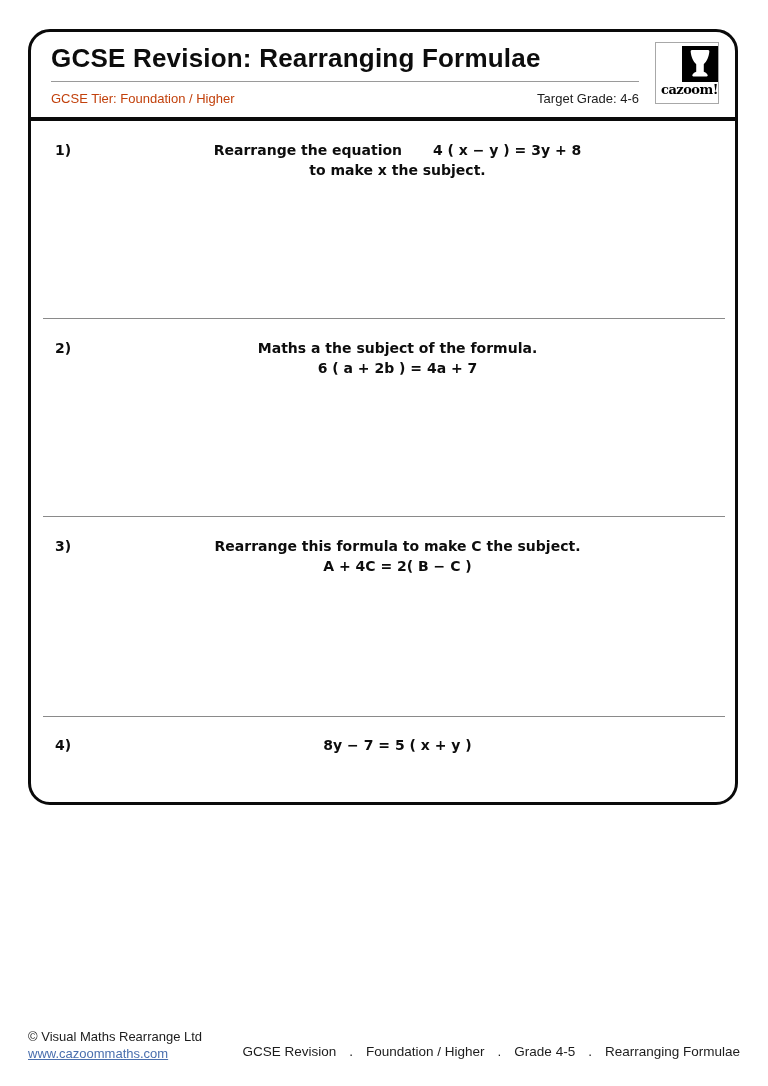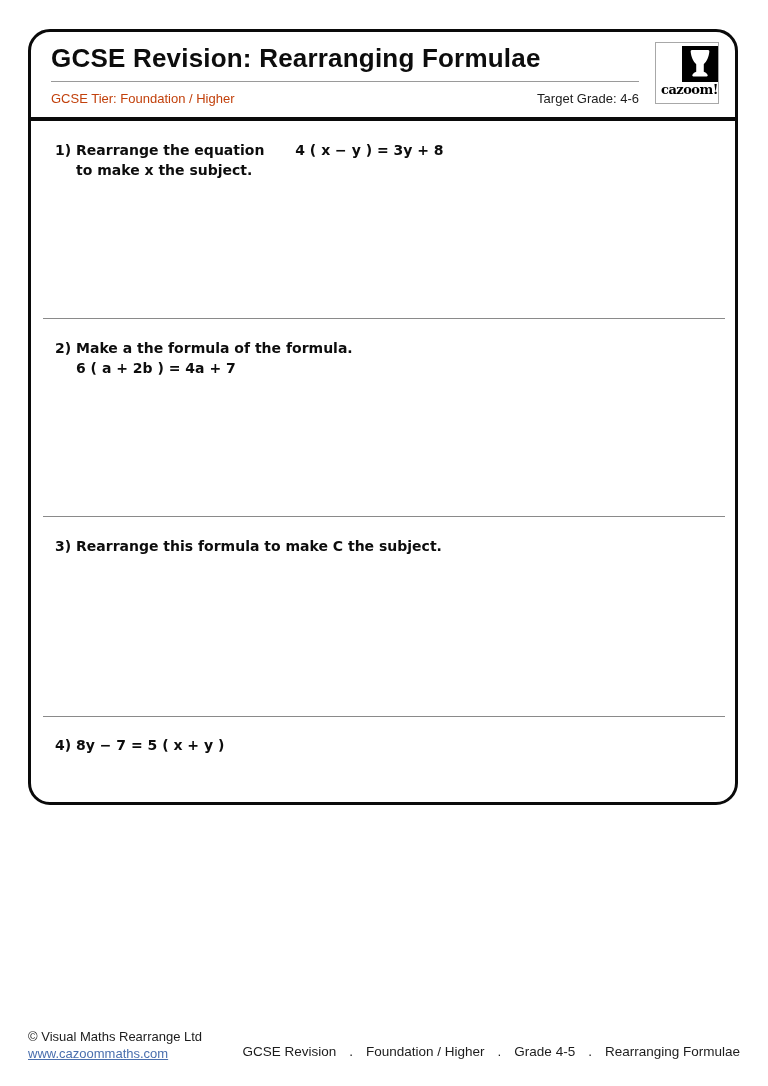--- a/index.html
+++ b/index.html
@@ -86,21 +86,21 @@
     display: flex;
     align-items: flex-start;
     font-family: "DejaVu Sans", sans-serif;
     font-weight: bold;
     font-size: 14px;
     line-height: 20px;
     color: #0d0d0d;
   }
   .qnum { width: 21px; flex: 0 0 21px; }
   .qbody { flex: 1; }
-  .qline { white-space: nowrap; }
+  .qline { white-space: nowrap; text-align: center; }
   .q1eq { margin-left: 26px; }
   .qdiv {
     position: absolute;
     left: 12px;
     width: 682px; height: 1px;
     background: #8a8a8a;
   }
   .footer-left {
     position: absolute;
     left: 28px; top: 1028px;
@@ -154,31 +154,32 @@
         </div>
         <div class="qline">to make x the subject.</div>
       </div>
     </div>
 
     <div class="qdiv" style="top:286px"></div>
 
     <div class="q" style="top:306px">
       <span class="qnum">2)</span>
       <div class="qbody">
-        <div class="qline">Make a the formula of the formula.</div>
+        <div class="qline">Maths a the subject of the formula.</div>
         <div class="qline">6 ( a + 2b ) = 4a + 7</div>
       </div>
     </div>
 
     <div class="qdiv" style="top:484px"></div>
 
     <div class="q" style="top:504px">
       <span class="qnum">3)</span>
       <div class="qbody">
         <div class="qline">Rearrange this formula to make C the subject.</div>
+        <div class="qline">A + 4C = 2( B − C )</div>
       </div>
     </div>
 
     <div class="qdiv" style="top:684px"></div>
 
     <div class="q" style="top:703px">
       <span class="qnum">4)</span>
       <div class="qbody">
         <div class="qline">8y − 7 = 5 ( x + y )</div>
       </div>

